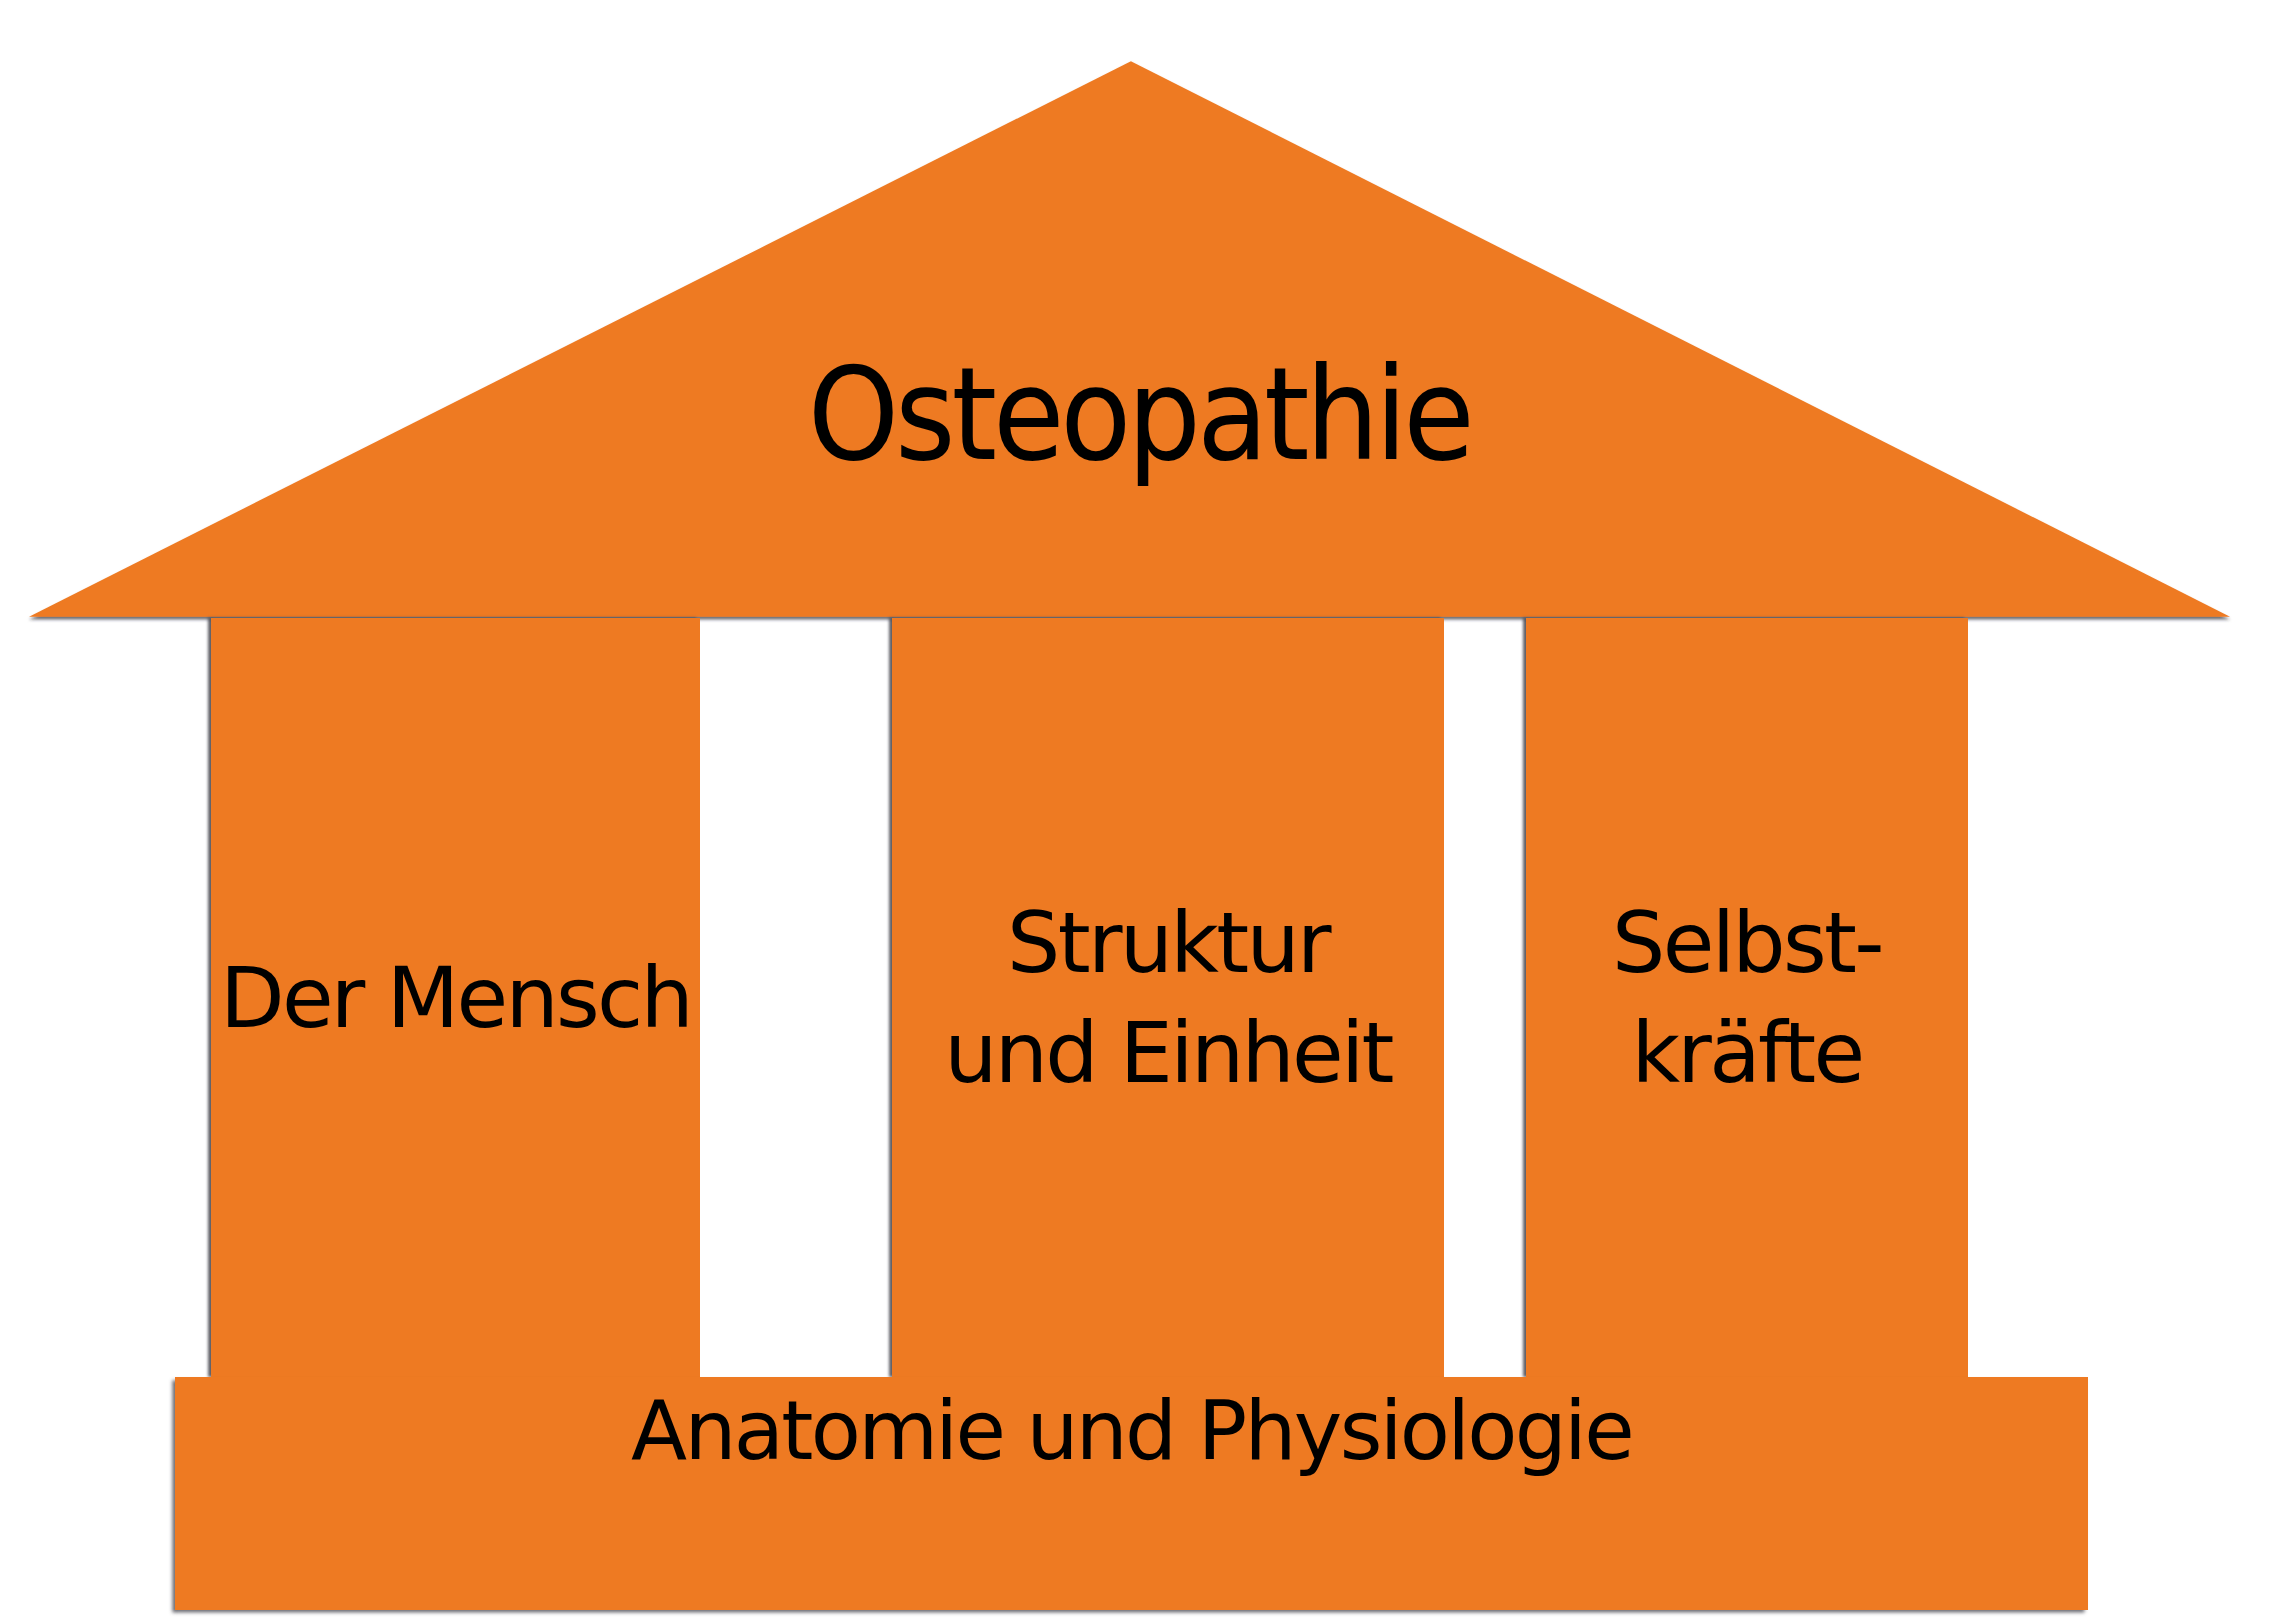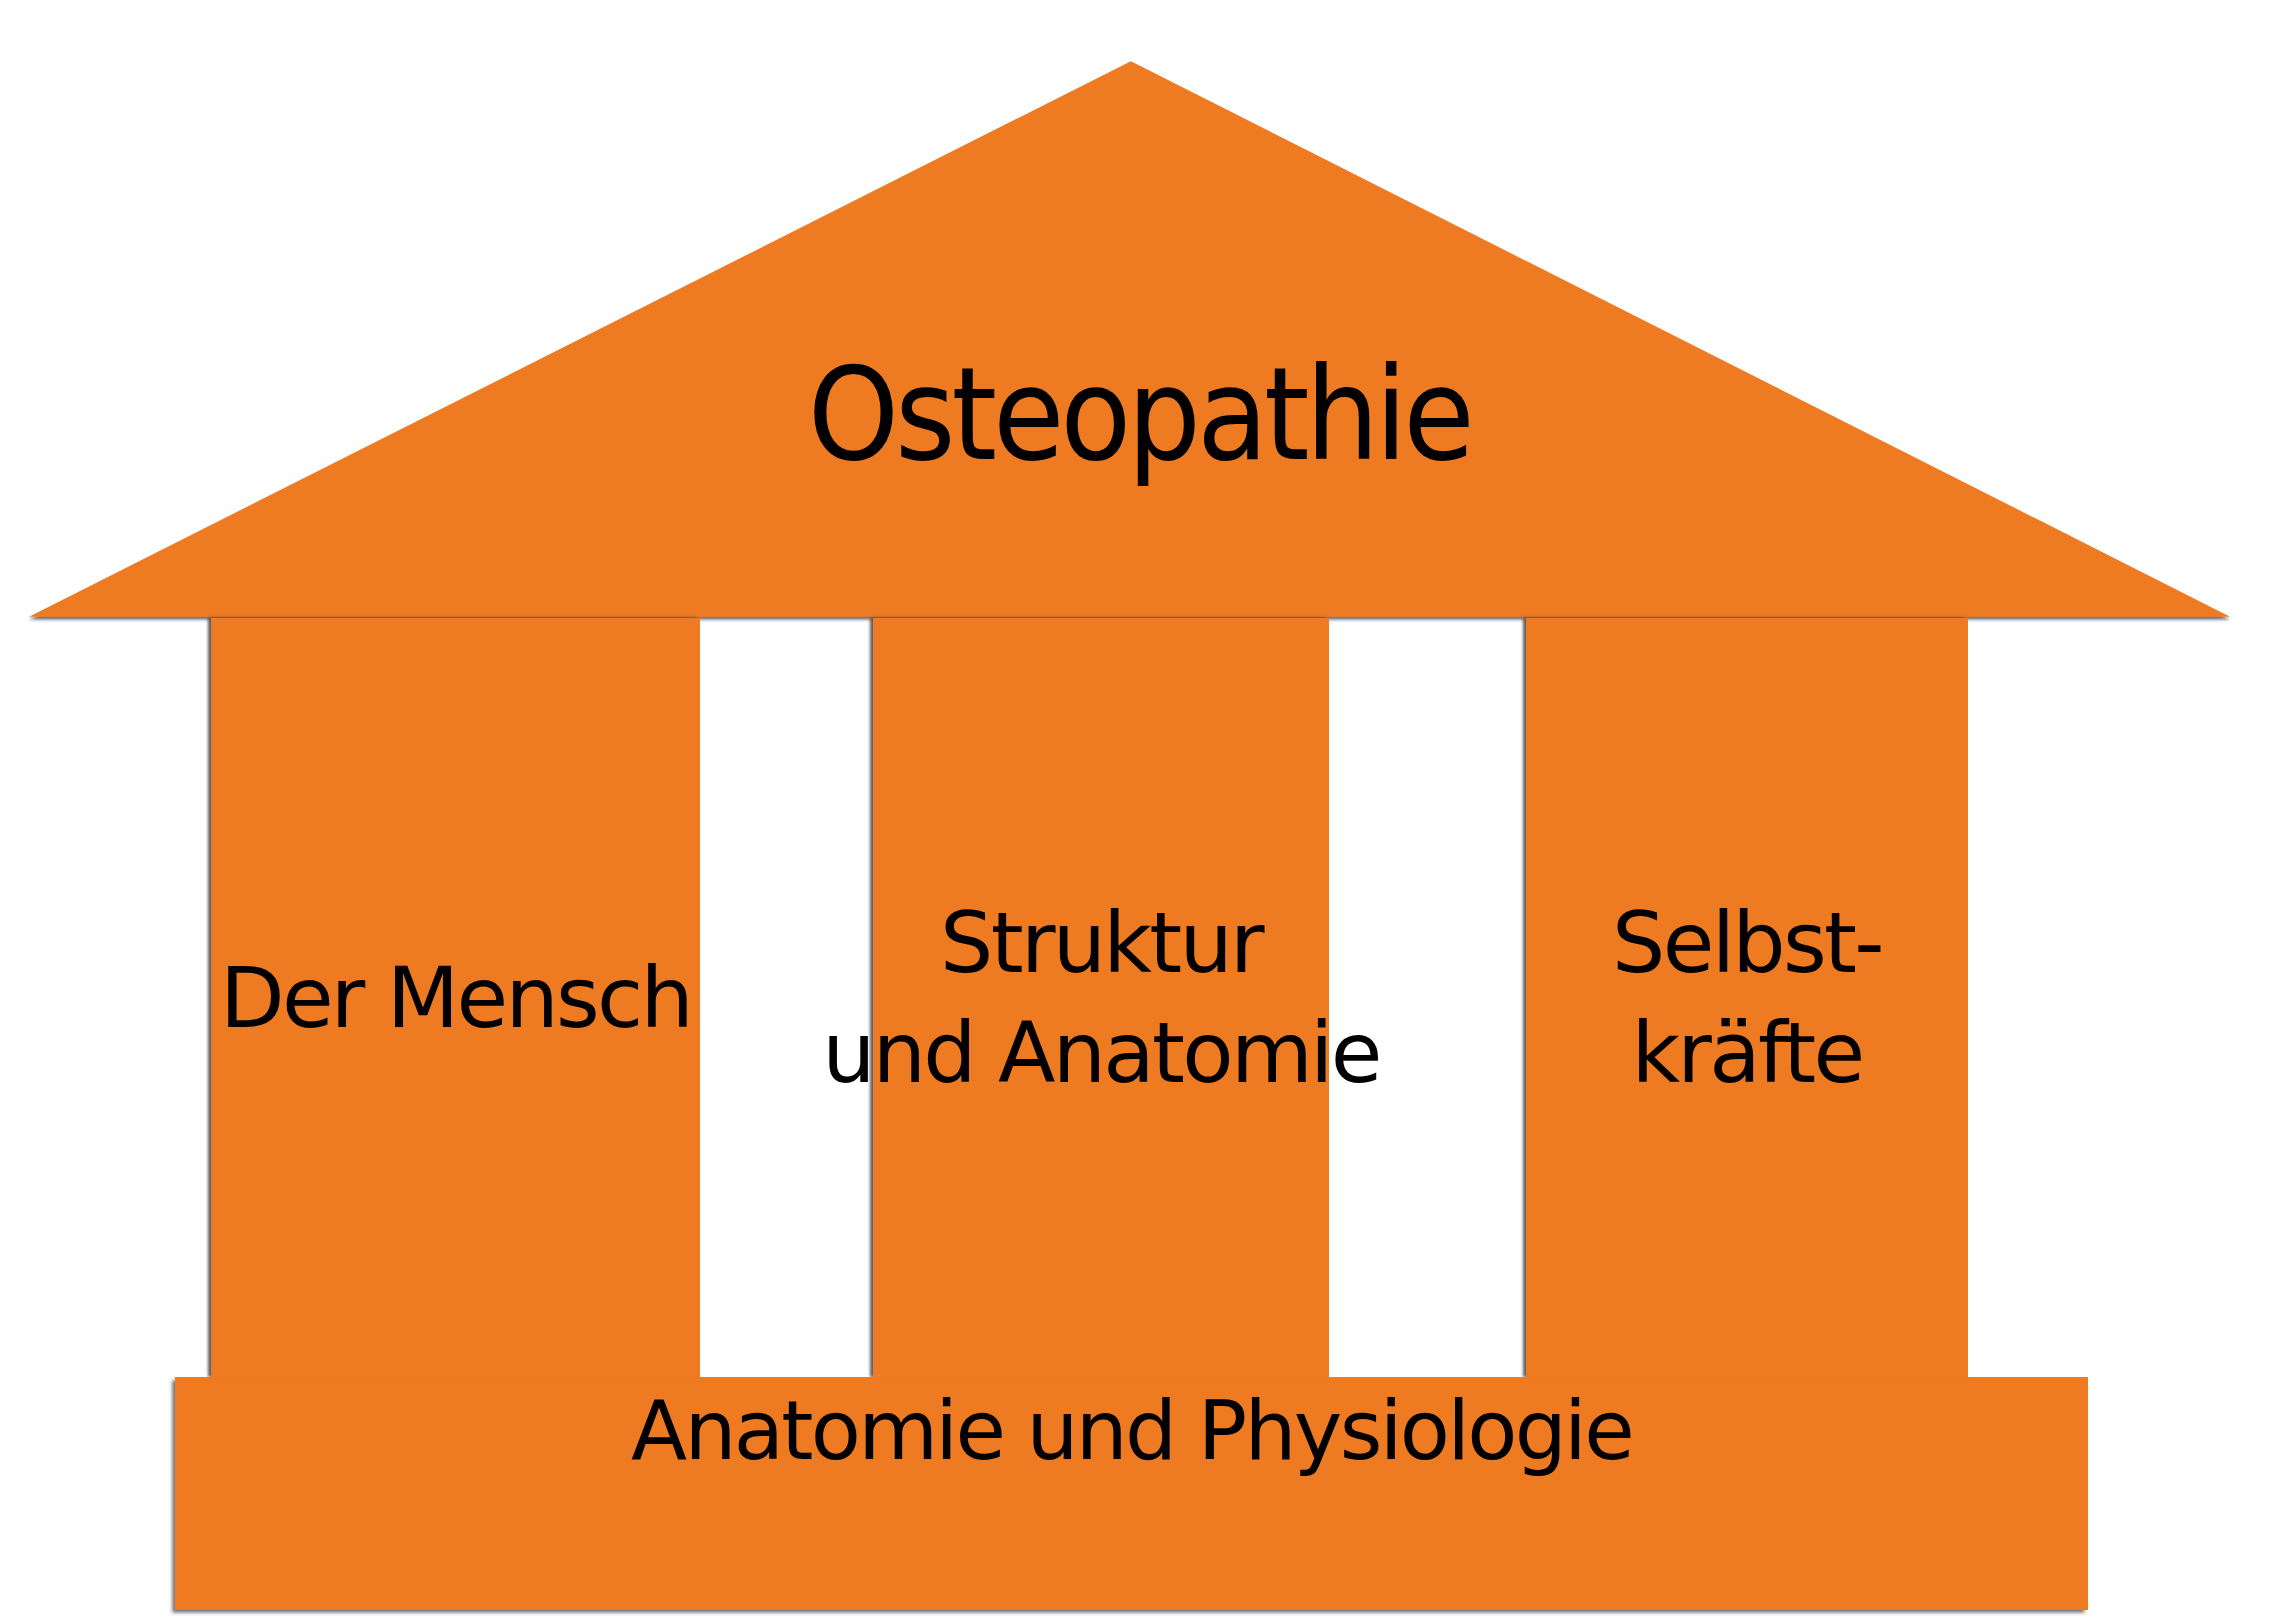--- a/index.html
+++ b/index.html
@@ -32,24 +32,24 @@
   </svg>
 
   <div class="roof-title">Osteopathie</div>
 
   <div class="pillar" style="left:211px; width:489px;">
     <div class="pillar-text">
       <span>Der Mensch</span>
     </div>
   </div>
 
-  <div class="pillar" style="left:873px; width:456px;">
+  <div class="pillar" style="left:892px; width:552px;">
     <div class="pillar-text">
       <span>Struktur</span>
-      <span>und Anatomie</span>
+      <span>und Einheit</span>
     </div>
   </div>
 
   <div class="pillar" style="left:1526px; width:442px;">
     <div class="pillar-text">
       <span>Selbst-</span>
       <span>kräfte</span>
     </div>
   </div>
 

